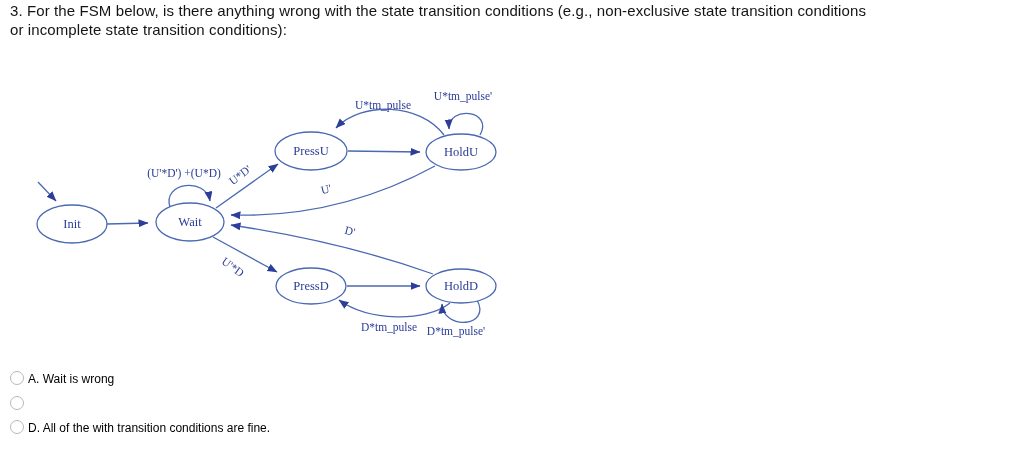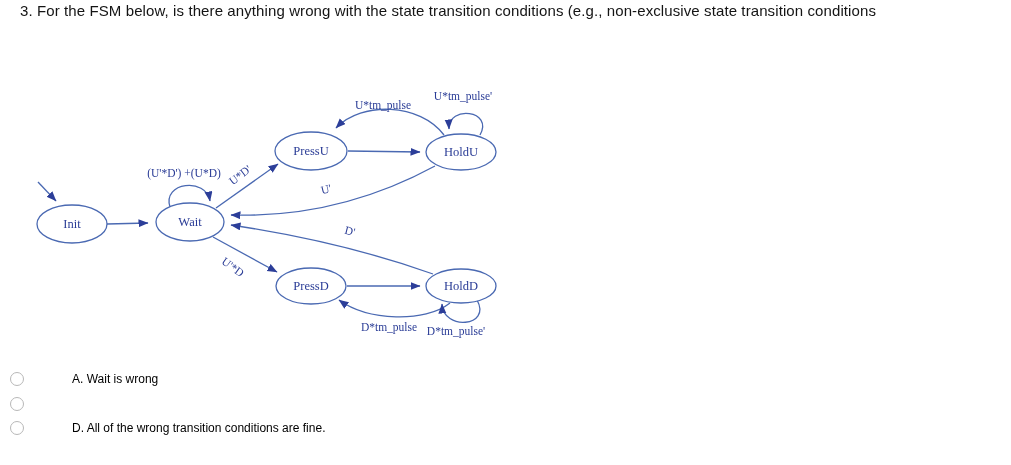--- a/index.html
+++ b/index.html
@@ -5,21 +5,21 @@
   html, body { margin: 0; padding: 0; }
   body {
     width: 1011px; height: 465px;
     background: #ffffff;
     font-family: "Liberation Sans", sans-serif;
     position: relative;
     overflow: hidden;
   }
   .question {
     position: absolute;
-    left: 20px; top: 1px;
+    left: 10px; top: 1px;
     font-size: 15px;
     line-height: 19px;
     color: #141414;
     letter-spacing: 0.1px;
     white-space: nowrap;
   }
   .fsm-wrap {
     position: absolute;
     left: 25px; top: 80px;
     width: 490px; height: 265px;
@@ -43,25 +43,24 @@
     fill: #ffffff;
     stroke: #4a69b2;
     stroke-width: 1.3;
   }
   .options {
     position: absolute;
     left: 10px; top: 371px;
   }
   .option-row {
     display: flex;
-    align-items: flex-end;
+    align-items: flex-start;
     height: 15px;
     margin-bottom: 9.5px;
     cursor: pointer;
-    gap: 44px;
   }
   .radio {
     width: 14px; height: 14px;
     border-radius: 50%;
     border: 1.5px solid #b8b8b8;
     background: #fff;
     box-sizing: border-box;
     margin-right: 4px;
     flex: none;
   }
@@ -70,20 +69,21 @@
     color: #000000;
     white-space: nowrap;
     padding-top: 1px;
   }
 </style>
 </head>
 <body>
 
 <div class="question">
   <div>3. For the FSM below, is there anything wrong with the state transition conditions (e.g., non-exclusive state transition conditions</div>
+  <div>or incomplete state transition conditions):</div>
 </div>
 
 <div class="fsm-wrap">
 <svg width="490" height="265" viewBox="25 80 490 265" xmlns="http://www.w3.org/2000/svg">
   <defs>
     <marker id="arrow" markerUnits="userSpaceOnUse" markerWidth="11" markerHeight="9" refX="9.5" refY="4" orient="auto">
       <path d="M0,0 L10,4 L0,8 z" fill="#2c3e99"></path>
     </marker>
   </defs>
 
@@ -141,15 +141,15 @@
 <div class="options">
   <div class="option-row">
     <div class="radio"></div>
     <div class="option-label">A. Wait is wrong</div>
   </div>
   <div class="option-row">
     <div class="radio"></div>
   </div>
   <div class="option-row">
     <div class="radio"></div>
-    <div class="option-label">D. All of the wrong transition conditions are fine.</div>
+    <div class="option-label">D. All of the with transition conditions are fine.</div>
   </div>
 </div>
 
 </body></html>

